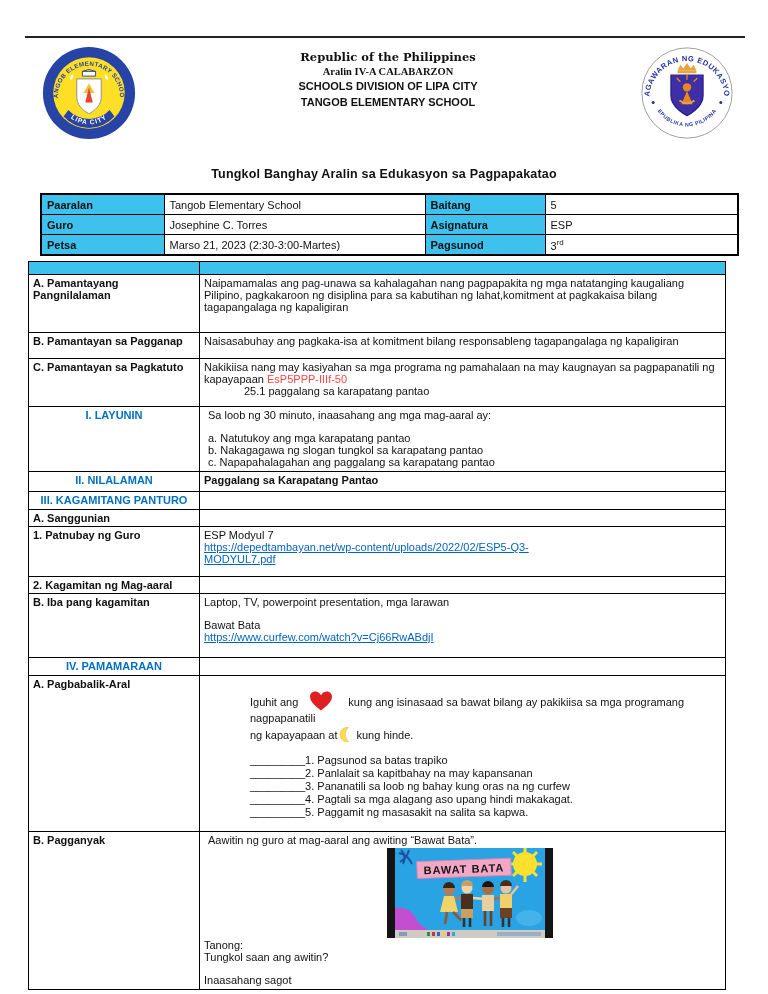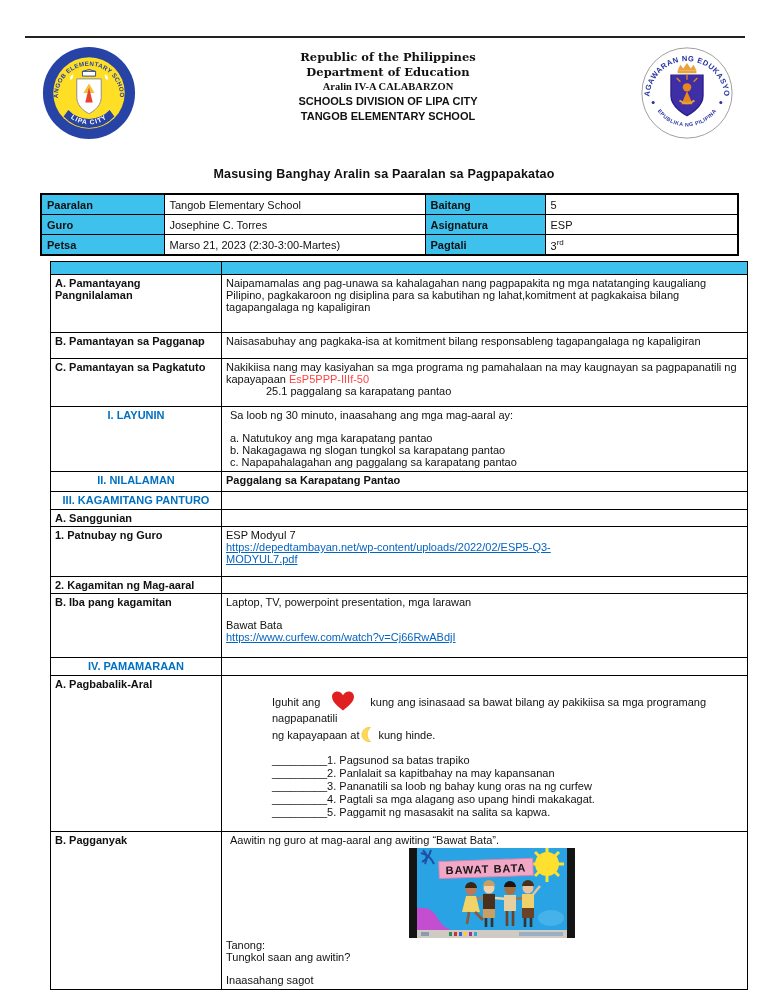--- a/index.html
+++ b/index.html
@@ -16,21 +16,21 @@
 
   .doc-title{text-align:center;font-size:12.5px;font-weight:bold;margin:27px 0 0;letter-spacing:.2px;}
 
   table{border-collapse:collapse;table-layout:fixed;}
   .info-table{margin:12px 0 0 40px;width:697px;border:2px solid #000;}
   .info-table td{border:1.5px solid #000;height:17px;padding:1px 5px;font-size:11px;
                  white-space:nowrap;overflow:hidden;}
   td.cy{background:var(--cyan,#3EC1EC);font-weight:bold;}
   sup{font-size:8px;}
 
-  .lesson-table{margin:5px 0 0 50px;width:697px;border:1.5px solid #000;}
+  .lesson-table{margin:5px 0 0 28px;width:697px;border:1.5px solid #000;}
   .lesson-table td{border:1px solid #000;vertical-align:top;padding:2px 4px;
                    font-size:11px;line-height:1.1;overflow:hidden;}
   .lab{font-weight:bold;}
   .blue{color:var(--blue,#0070C0);text-align:center;}
   .i1{padding-left:10px;}
   .i2{padding-left:16px;}
   .boldtxt{font-weight:bold;font-size:11.5px;}
   .sp{height:11px;}
   .ind40{padding-left:40px;}
   .code{color:var(--red,#FF4545);}
@@ -73,21 +73,20 @@
       </text>
       <path d="M43 27 h14 v5 h-14 z M50 25 l-7 2 v0 M50 25 l7 2" fill="#fff" stroke="#2743A6" stroke-width="1"></path>
       <path d="M37 35 h26 v20 c0 11 -13 17 -13 17 c0 0 -13 -6 -13 -17 z" fill="#fff" stroke="#8a8a8a" stroke-width="1"></path>
       <path d="M50 40 l6 10 h-12 z" fill="#F3C13A"></path>
       <path d="M50 44 l4 16 h-8 z" fill="#E8432F"></path>
       <path d="M33 30 q-4 2 -3 6 q4 -1 3 -6 z M67 30 q4 2 3 6 q-4 -1 -3 -6 z" fill="#fff"></path>
     </svg>
 
     <div class="head-text">
       <div class="bl">Republic of the Philippines</div>
-      <div class="bl">Department of Education</div>
       <div class="rg">Aralin IV-A CALABARZON</div>
       <div class="sd">SCHOOLS DIVISION OF LIPA CITY</div>
       <div class="sd">TANGOB ELEMENTARY SCHOOL</div>
     </div>
 
     <svg class="logo" width="94" height="94" viewBox="0 0 100 100">
       <circle cx="50" cy="50" r="48" fill="#fff" stroke="#9a9a9a" stroke-width="1"></circle>
       <defs>
         <path id="dpTop" d="M 10,56 A 40,40 0 1 1 90,56" fill="none"></path>
         <path id="dpBot" d="M 18,68 A 38,38 0 0 0 82,68" fill="none"></path>
@@ -107,21 +106,21 @@
         <line x1="50" y1="36" x2="50" y2="30"></line>
           <line x1="43" y1="38" x2="39" y2="34"></line>
           <line x1="57" y1="38" x2="61" y2="34"></line>
       </g>
       <circle cx="50" cy="44" r="4.5" fill="#E8871E"></circle>
       <path d="M50 48 l6 14 h-12 z" fill="#E8871E"></path>
       <path d="M42 58 q8 6 16 0" stroke="#E8A33D" stroke-width="2" fill="none"></path>
     </svg>
   </header>
 
-  <h1 class="doc-title">Masusing Banghay Aralin sa Paaralan sa Pagpapakatao</h1>
+  <h1 class="doc-title">Tungkol Banghay Aralin sa Edukasyon sa Pagpapakatao</h1>
 
   <table class="info-table">
     <colgroup>
         <col style="width:123px">
         <col style="width:261px">
         <col style="width:120px">
         <col style="width:193px">
       </colgroup>
     <tbody>
         <tr>
@@ -132,21 +131,21 @@
     </tr>
     <tr>
       <td class="cy">Guro</td>
       <td class="lead">Josephine C. Torres</td>
       <td class="cy">Asignatura</td>
       <td>ESP</td>
     </tr>
     <tr>
       <td class="cy">Petsa</td>
       <td>Marso 21, 2023 (2:30-3:00-Martes)</td>
-      <td class="cy">Pagtali</td>
+      <td class="cy">Pagsunod</td>
       <td><span>3</span><sup>rd</sup></td>
     </tr>
   </tbody>
     </table>
 
   <table class="lesson-table">
     <colgroup>
         <col style="width:171px">
         <col style="width:526px">
       </colgroup>

